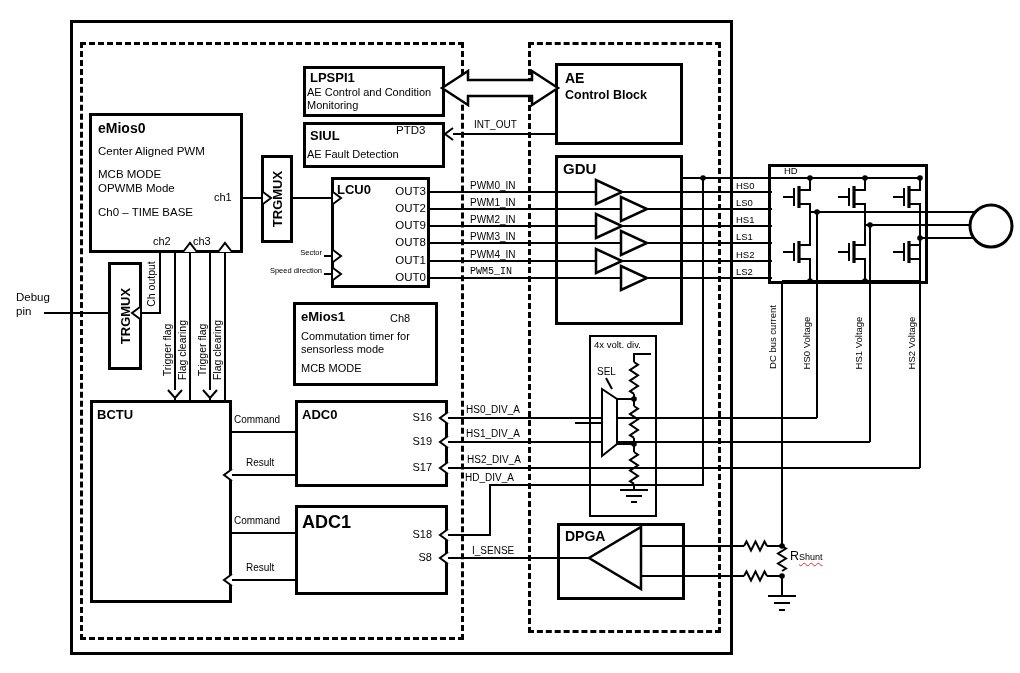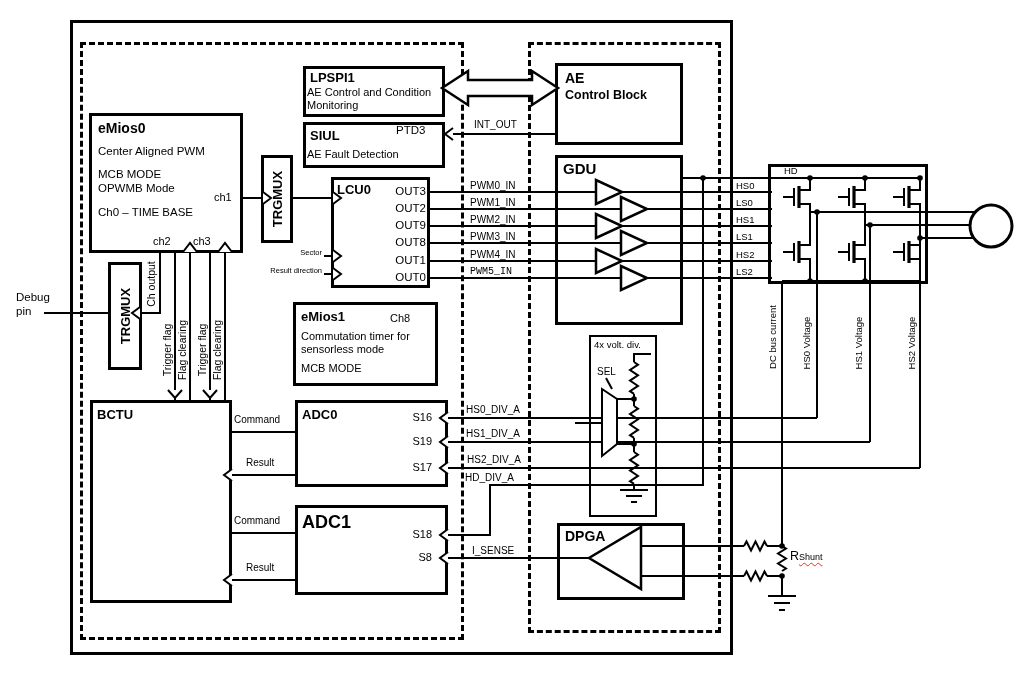--- a/index.html
+++ b/index.html
@@ -67,21 +67,21 @@
   <div class="lbl wrap" style="left:16px;top:291px;width:48px;font-size:11.5px;">Debug pin</div>
 
   <div class="lbl b" style="left:337px;top:182px;font-size:13px;">LCU0</div>
   <div class="lbl r" style="left:380px;top:185px;width:46px;font-size:11.5px;">OUT3</div>
   <div class="lbl r" style="left:380px;top:202px;width:46px;font-size:11.5px;">OUT2</div>
   <div class="lbl r" style="left:380px;top:219px;width:46px;font-size:11.5px;">OUT9</div>
   <div class="lbl r" style="left:380px;top:236px;width:46px;font-size:11.5px;">OUT8</div>
   <div class="lbl r" style="left:380px;top:254px;width:46px;font-size:11.5px;">OUT1</div>
   <div class="lbl r" style="left:380px;top:271px;width:46px;font-size:11.5px;">OUT0</div>
   <div class="lbl r xs" style="left:284px;top:249px;width:38px;">Sector</div>
-  <div class="lbl r xs" style="left:252px;top:267px;width:70px;">Result direction</div>
+  <div class="lbl r xs" style="left:252px;top:267px;width:70px;">Speed direction</div>
 
   <div class="lbl b" style="left:310px;top:70px;font-size:13px;">LPSPI1</div>
   <div class="lbl wrap" style="left:307px;top:86px;width:136px;">AE Control and Condition Monitoring</div>
   <div class="lbl b" style="left:310px;top:128px;font-size:13px;">SIUL</div>
   <div class="lbl" style="left:396px;top:124px;font-size:11.5px;">PTD3</div>
   <div class="lbl" style="left:307px;top:148px;">AE Fault Detection</div>
   <div class="lbl sm" style="left:474px;top:119px;">INT_OUT</div>
 
   <div class="lbl b" style="left:301px;top:309px;font-size:13px;">eMios1</div>
   <div class="lbl" style="left:390px;top:312px;">Ch8</div>

